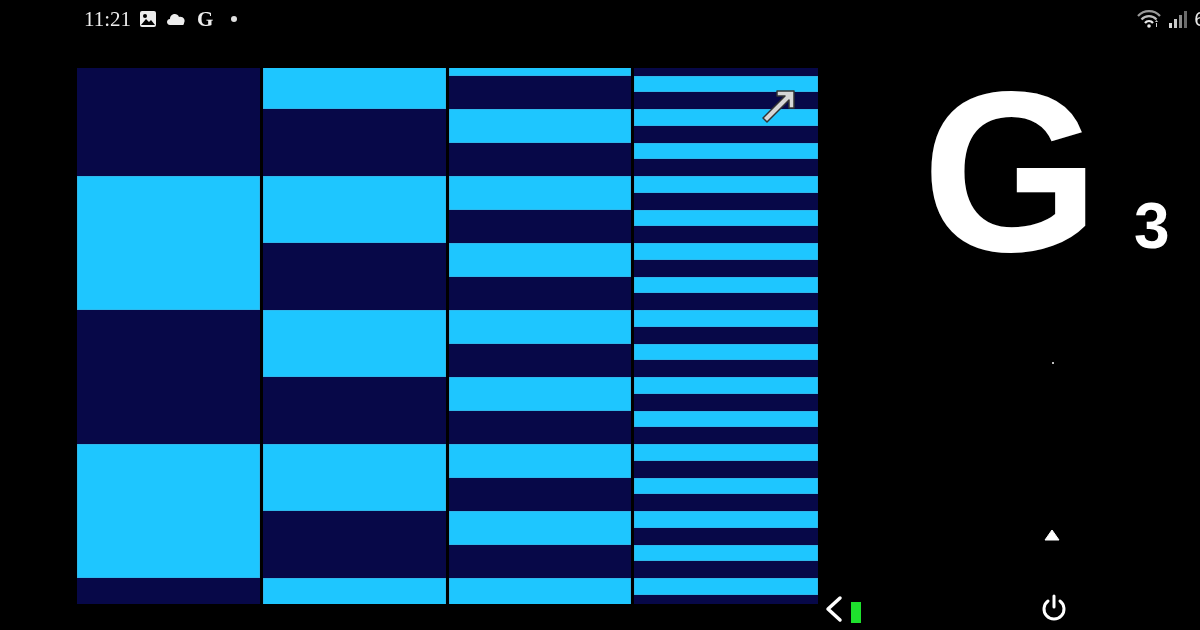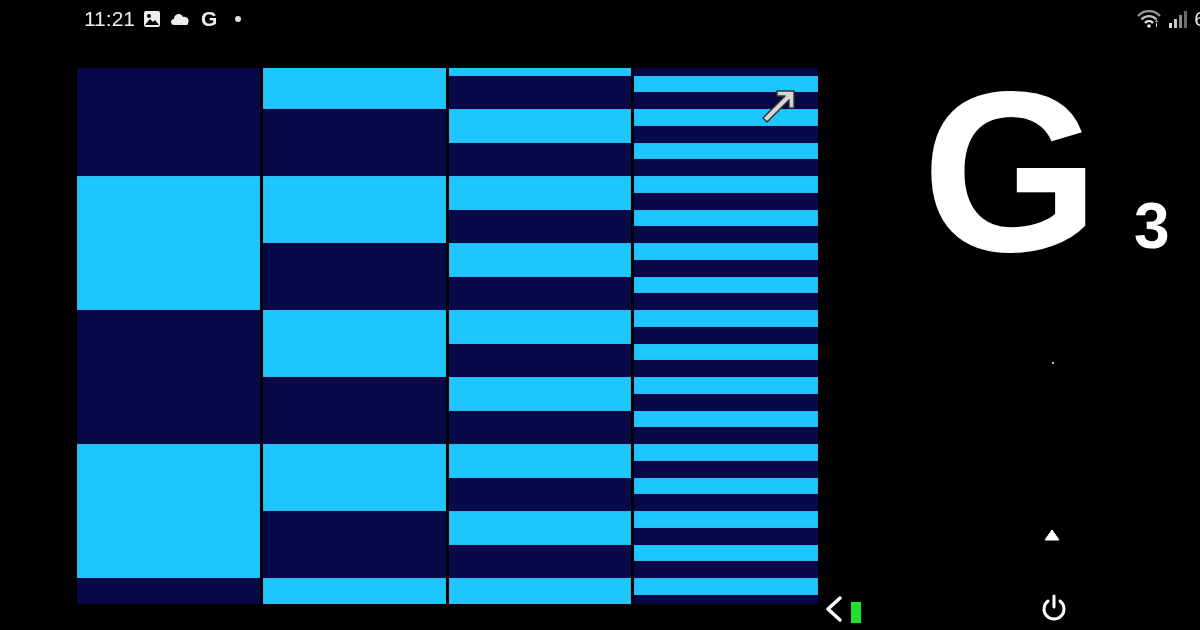--- a/index.html
+++ b/index.html
@@ -11,21 +11,21 @@
     }
     .screen { position: relative; width: 1200px; height: 630px; background: #000; }
 
     
     .status-bar {
       position: absolute; left: 0; top: 0; width: 1200px; height: 38px;
       color: #e8e8e8;
     }
     .status-left {
       position: absolute; left: 84px; top: 6px; height: 26px;
-      display: flex; align-items: center; gap: 8px;
+      display: flex; align-items: center; gap: 8px; font-family: Liberation Serif, serif;
     }
     .clock { font-size: 21px; letter-spacing: 0px; color: #ededed; }
     .sb-icon { display: inline-flex; align-items: center; justify-content: center; }
     .g-icon { font-size: 21px; font-weight: bold; color: #ededed; margin-left: 2px; }
     .dot-icon { width: 6px; height: 6px; border-radius: 50%; background: #e0e0e0; margin-left: 10px; }
     .status-right {
       position: absolute; right: 0; top: 6px; height: 26px;
       display: flex; align-items: center; gap: 6px;
     }
     .battery-text { font-size: 21px; color: #e8e8e8; margin-right: -6px; }

